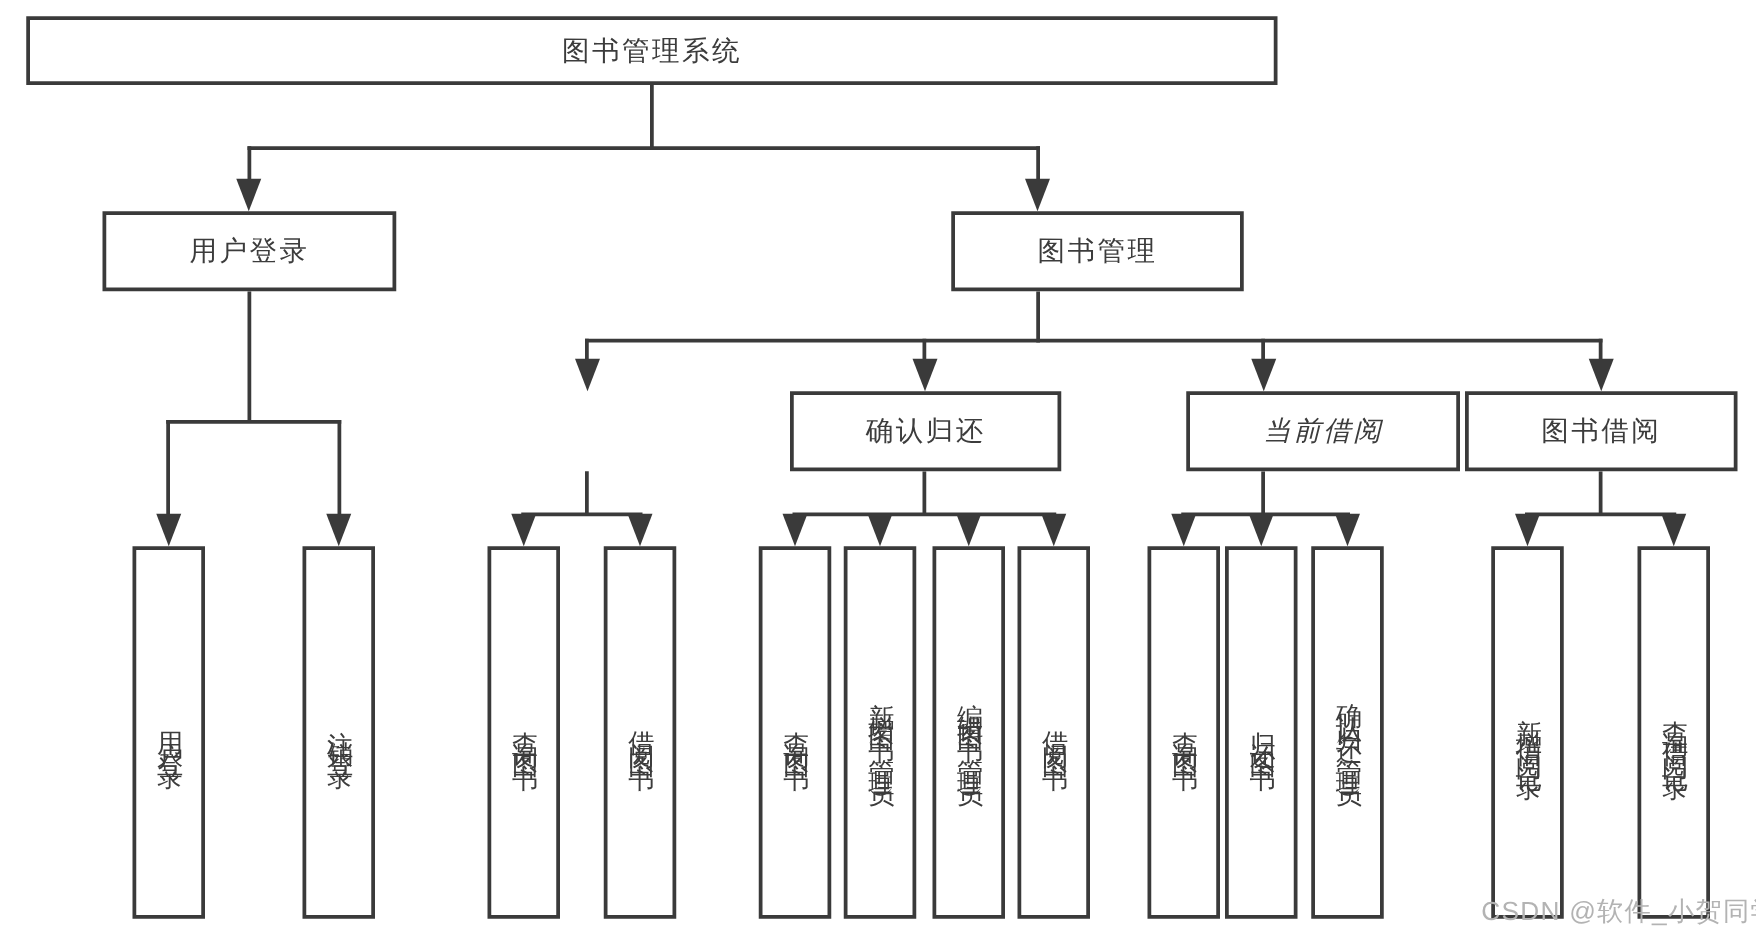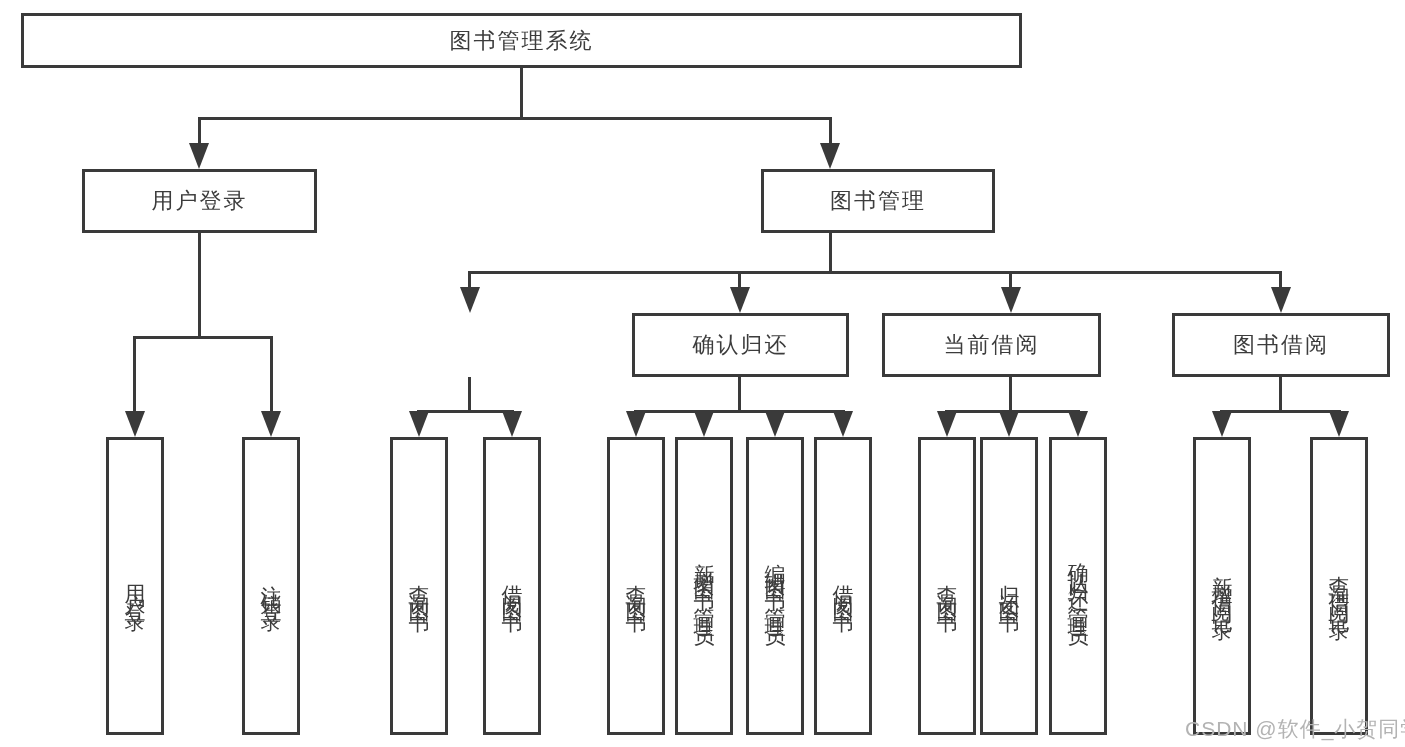--- a/index.html
+++ b/index.html
@@ -30,21 +30,21 @@
     letter-spacing:2px;
     white-space:nowrap;
     color:var(--text);
   }
   .root-node{left:21px;top:13px;width:1001px;height:55px;}
   .l2a{left:82px;top:169px;width:235px;height:64px;}
   .l2b{left:713px;top:169px;width:234px;height:64px;margin-left:48px;}
   .l3{top:313px;height:64px;}
   .l3a{left:363px;width:215px;}
   .l3b{left:632px;width:217px;}
-  .l3c{left:882px;width:219px;}
+  .l3c{left:949px;width:219px;font-style:italic;}
   .l3d{left:1172px;width:218px;}
   .leaf{top:437px;width:58px;height:298px;}
   .vlabel{
     writing-mode:vertical-rl;
     text-orientation:mixed;
     font-size:21px;
     line-height:1.15;
     letter-spacing:9px;
     color:var(--text);
     white-space:nowrap;

